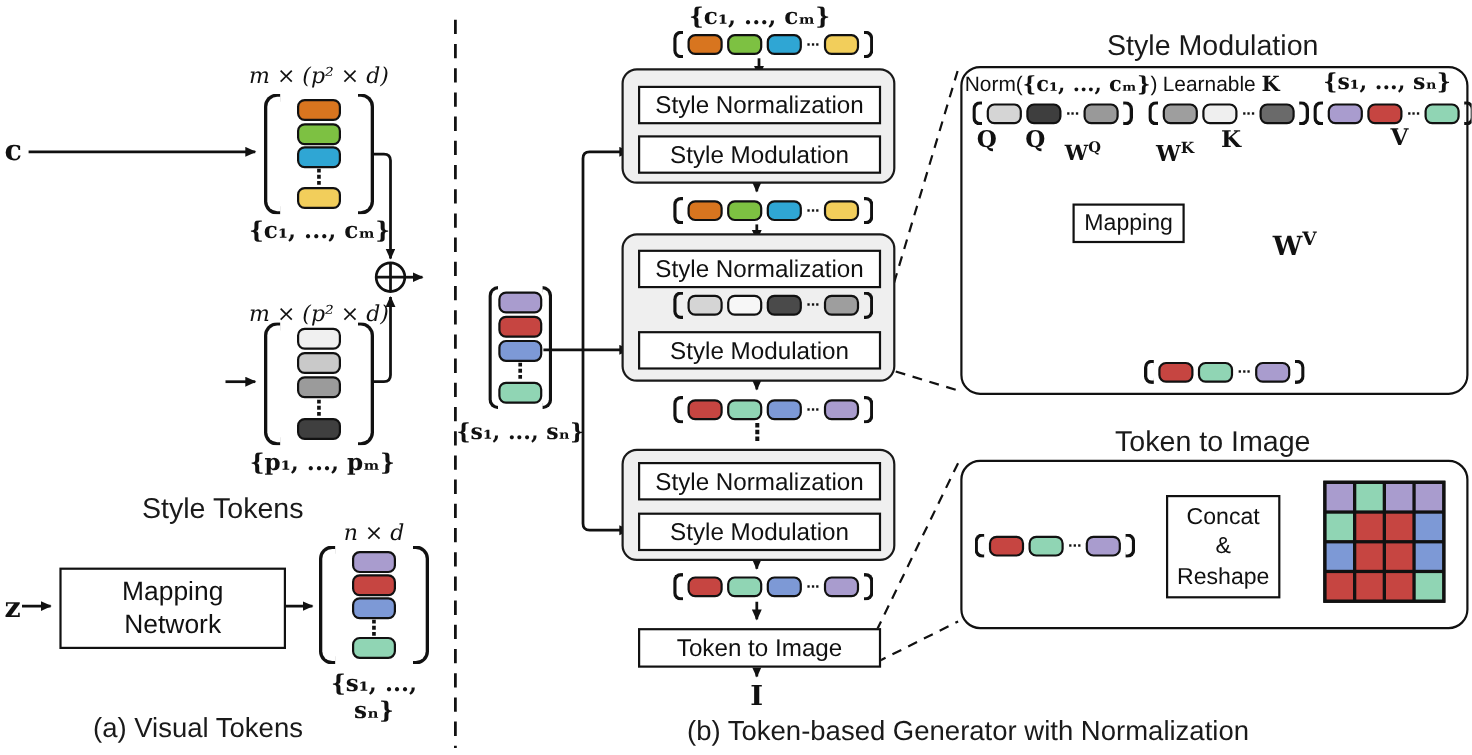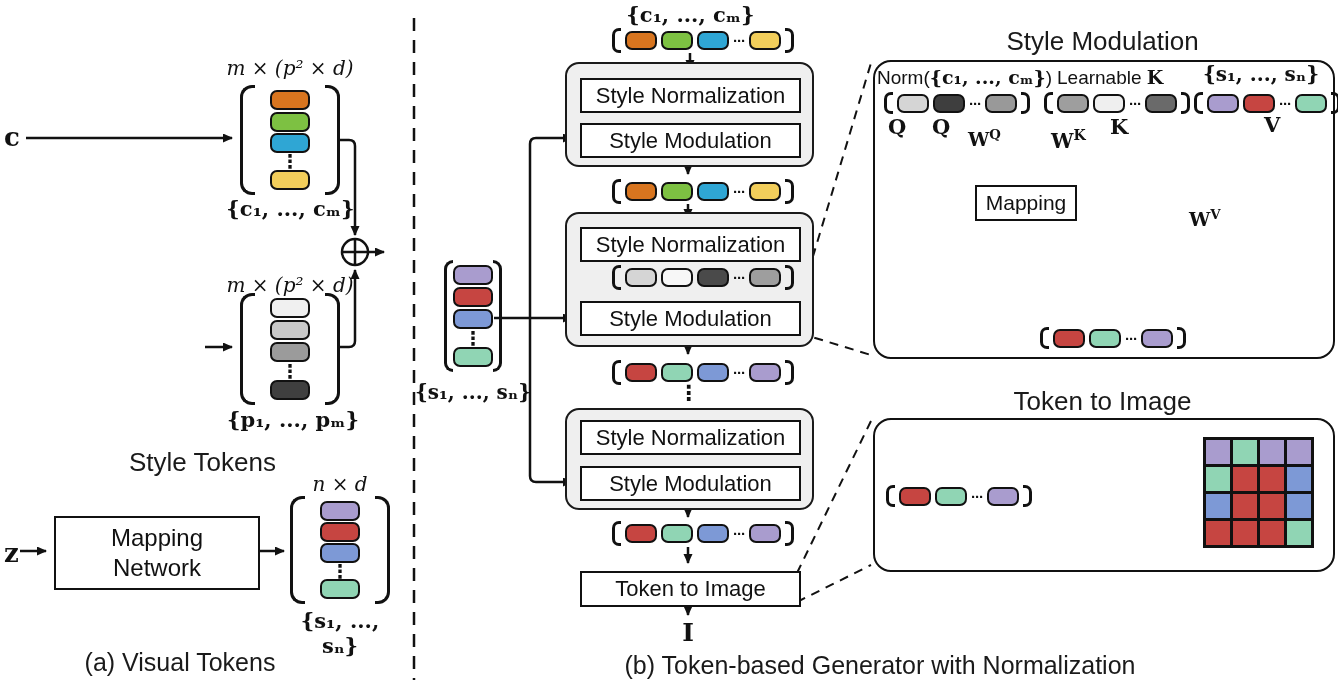--- a/index.html
+++ b/index.html
@@ -296,21 +296,21 @@
   <div class="abs mathbf" style="left:932px;top:114px;font-size:21px;">Q</div>
   <div class="abs mathbf" style="left:1110px;top:114px;font-size:21px;">K</div>
   <div class="abs mathbf" style="left:1264px;top:112px;font-size:21px;">V</div>
 
   <div class="abs mathbf" style="left:968px;top:127px;font-size:19px;text-align:right;">
     <span>W</span><sup>Q</sup>
   </div>
   <div class="abs mathbf" style="left:1051px;top:127px;font-size:20px;">
     <span>W</span><sup>K</sup>
   </div>
-  <div class="abs mathbf" style="left:1157px;top:207px;font-size:19px;margin-left:32px;">
+  <div class="abs mathbf" style="left:1157px;top:207px;font-size:24px;">
     <span>W</span><sup>V</sup>
   </div>
 
   <div class="box" style="left:975px;top:185px;width:98px;height:32px;font-size:21px;">Mapping</div>
 
   <div class="hrow" style="left:1040px;top:327px;height:22px;">
     <span class="hb hb-l" style="height:22px;"></span>
       <span style="display:inline-flex;gap:4px;align-items:center;">
         <span class="tok" style="background: rgb(198, 69, 65);"></span>
         <span class="tok" style="background: rgb(144, 213, 180);"></span>
@@ -327,20 +327,25 @@
     <span class="hb hb-l" style="height:22px;"></span>
       <span style="display:inline-flex;gap:4px;align-items:center;">
         <span class="tok" style="background: rgb(198, 69, 65);"></span>
         <span class="tok" style="background: rgb(144, 213, 180);"></span>
         <span class="dots-h">···</span>
         <span class="tok" style="background: rgb(169, 156, 206);"></span>
       </span>
       <span class="hb hb-r" style="height:22px;"></span>
   </div>
 
+  <div class="box" style="left:1060px;top:450px;width:100px;height:90px;font-size:21px;flex-direction:column;line-height:1.3;">
+    <span>Concat</span>
+    <span>&amp;</span>
+    <span>Reshape</span>
+  </div>
 
   <div class="grid" style="left:1203px;top:437px;">
       <div class="cell" style="background: rgb(169, 156, 206);"></div>
       <div class="cell" style="background: rgb(144, 213, 180);"></div>
       <div class="cell" style="background: rgb(169, 156, 206);"></div>
       <div class="cell" style="background: rgb(169, 156, 206);"></div>
       <div class="cell" style="background: rgb(144, 213, 180);"></div>
       <div class="cell" style="background: rgb(198, 69, 65);"></div>
       <div class="cell" style="background: rgb(198, 69, 65);"></div>
       <div class="cell" style="background: rgb(125, 153, 214);"></div>

